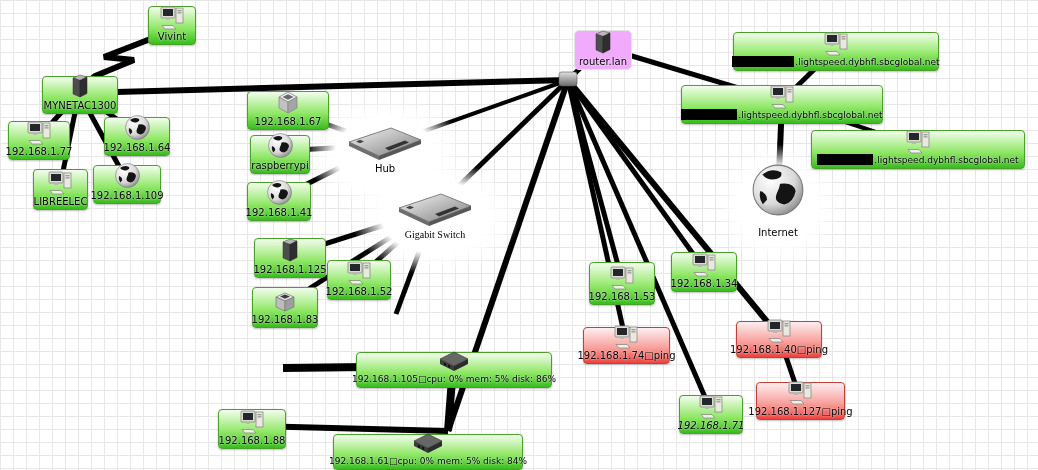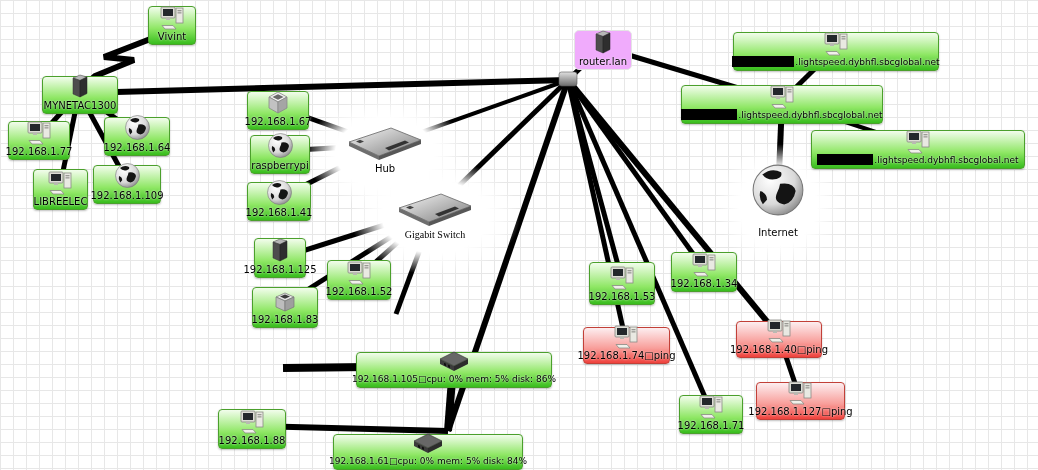--- a/index.html
+++ b/index.html
@@ -140,21 +140,21 @@
               <stop offset="100%" stop-color="#8d8d8d"></stop>
             </radialGradient>
           </defs>
           <circle cx="13.5" cy="13.5" r="12" fill="url(#ggl)" stroke="#777" stroke-width="0.6"></circle>
           <path d="M6 6 q4.5 -3.5 9 -1 q1 2.2 -2.2 3.2 q-4.5 1 -6.8 -2.2z" fill="#141414"></path>
           <path d="M14.5 10.5 q6.5 -1 7.5 3.5 q-1 5.5 -5.5 6.5 q-5.5 -1 -3.5 -5.5 q1.2 -2.2 1.5 -4.5z" fill="#141414"></path>
           <path d="M5 14 q3.2 1 3.2 4.2 l-2 2.2 q-2.2 -3.2 -1.2 -6.4z" fill="#141414"></path>
         </svg></span>
       <span class="label">192.168.1.109</span>
     </div>
-    <div class="node up" style="left: 247px; top: 91px; width: 62px; height: 39px;">
+    <div class="node up" style="left: 247px; top: 91px; width: 82px; height: 39px;">
       <span class="icon"><svg width="26" height="24" viewBox="0 0 26 24">
           <polygon points="4,6 13,1 22,6 13,11" fill="#efefef" stroke="#888" stroke-width="0.8"></polygon>
           <polygon points="4,6 13,11 13,22 4,17" fill="#c2c2c2" stroke="#888" stroke-width="0.8"></polygon>
           <polygon points="22,6 13,11 13,22 22,17" fill="#a5a5a5" stroke="#888" stroke-width="0.8"></polygon>
           <polygon points="7.5,6 13,3.2 18.5,6 13,8.8" fill="#6a6a6a"></polygon>
         </svg></span>
       <span class="label">192.168.1.67</span>
     </div>
     <div class="node up" style="left: 250px; top: 135px; width: 60px; height: 39px;">
       <span class="icon"><svg width="27" height="27" viewBox="0 0 27 27">
@@ -213,21 +213,21 @@
             </linearGradient>
           </defs>
           <polygon points="2,16 44,2 74,14 32,30" fill="url(#swg)" stroke="#666" stroke-width="0.8"></polygon>
           <polygon points="32,30 74,14 74,18 32,34" fill="#575757"></polygon>
           <polygon points="2,16 32,30 32,34 2,20" fill="#6e6e6e"></polygon>
           <polygon points="38,22 58,14.5 62,16.5 42,24.5" fill="#333"></polygon>
           <polygon points="9,15.5 13,13.8 17,15.5 13,17.2" fill="#444"></polygon>
         </svg></span>
       <span class="label">Gigabit Switch</span>
     </div>
-    <div class="node up" style="left: 254px; top: 238px; width: 52px; height: 40px;">
+    <div class="node up" style="left: 254px; top: 238px; width: 72px; height: 40px;">
       <span class="icon"><svg width="26" height="26" viewBox="0 0 26 26">
           <polygon points="6,5 13,2 20,4 13,7.5" fill="#b7b7b7" stroke="#555" stroke-width="0.6"></polygon>
           <polygon points="6,5 13,7.5 13,24 6,21" fill="#4d4d4d" stroke="#333" stroke-width="0.5"></polygon>
           <polygon points="13,7.5 20,4 20,20.5 13,24" fill="#2e2e2e" stroke="#222" stroke-width="0.5"></polygon>
         </svg></span>
       <span class="label">192.168.1.125</span>
     </div>
     <div class="node up" style="left: 327px; top: 260px; width: 64px; height: 40px;">
       <span class="icon"><svg width="27" height="24" viewBox="0 0 27 24">
           <rect x="17" y="2" width="7" height="15" fill="#e9e9e2" stroke="#8a8a84" stroke-width="0.8"></rect>
@@ -398,21 +398,21 @@
           <rect x="17" y="2" width="7" height="15" fill="#e9e9e2" stroke="#8a8a84" stroke-width="0.8"></rect>
           <rect x="18.5" y="4" width="4" height="1.3" fill="#9a9a94"></rect>
           <rect x="18.5" y="6.2" width="4" height="1.3" fill="#9a9a94"></rect>
           <rect x="2" y="1" width="14" height="11" rx="1" fill="#dddDD5" stroke="#878780" stroke-width="0.8"></rect>
           <rect x="4" y="3" width="10" height="7" fill="#23272b"></rect>
           <rect x="7" y="12" width="4" height="2" fill="#b9b9b2"></rect>
           <polygon points="3,19.5 14,19.5 17,23 6,23" fill="#f0f0ea" stroke="#8a8a84" stroke-width="0.8"></polygon>
         </svg></span>
       <span class="label">192.168.1.127□ping</span>
     </div>
-    <div class="node up" style="left: 679px; top: 395px; width: 64px; height: 39px;">
+    <div class="node up" style="left: 679px; top: 395px; width: 64px; height: 39px; font-style: italic;">
       <span class="icon"><svg width="27" height="24" viewBox="0 0 27 24">
           <rect x="17" y="2" width="7" height="15" fill="#e9e9e2" stroke="#8a8a84" stroke-width="0.8"></rect>
           <rect x="18.5" y="4" width="4" height="1.3" fill="#9a9a94"></rect>
           <rect x="18.5" y="6.2" width="4" height="1.3" fill="#9a9a94"></rect>
           <rect x="2" y="1" width="14" height="11" rx="1" fill="#dddDD5" stroke="#878780" stroke-width="0.8"></rect>
           <rect x="4" y="3" width="10" height="7" fill="#23272b"></rect>
           <rect x="7" y="12" width="4" height="2" fill="#b9b9b2"></rect>
           <polygon points="3,19.5 14,19.5 17,23 6,23" fill="#f0f0ea" stroke="#8a8a84" stroke-width="0.8"></polygon>
         </svg></span>
       <span class="label">192.168.1.71</span>

